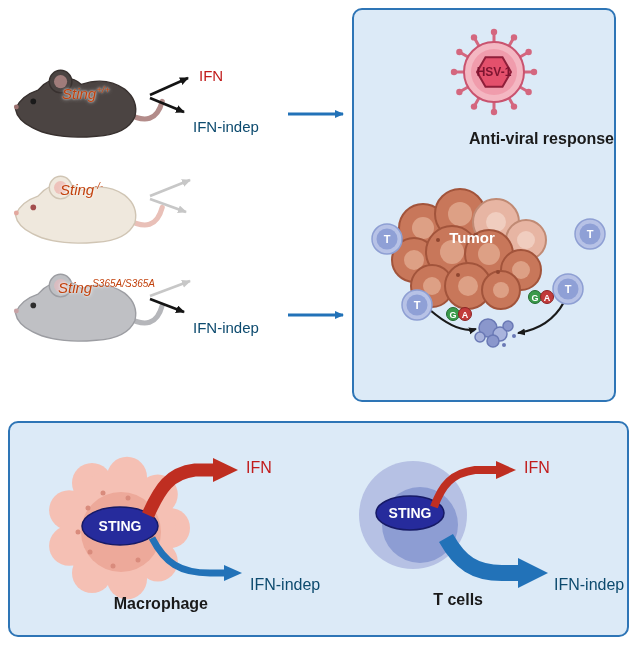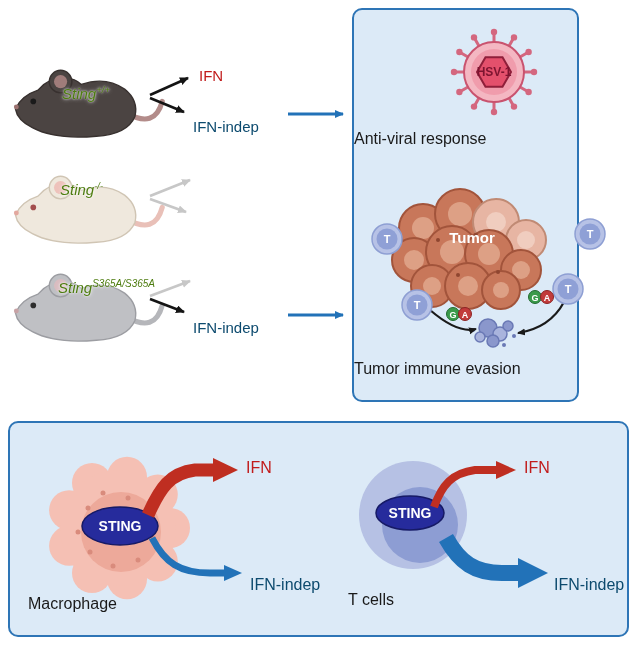--- a/index.html
+++ b/index.html
@@ -5,25 +5,25 @@
   html,body{margin:0;padding:0;background:#fff;}
   .canvas{
     position:relative;width:639px;height:646px;background:#ffffff;
     font-family:"Liberation Sans",sans-serif;overflow:hidden;
   }
   .abs{position:absolute;}
   .panel{
     position:absolute;background:#dceaf7;border:2px solid #2e75b6;
     border-radius:10px;box-sizing:border-box;
   }
-  .caption{position:absolute;text-align:left;font-size:16px;color:#1a1a1a;white-space:nowrap;}
+  .caption{position:absolute;text-align:right;font-size:16px;color:#1a1a1a;white-space:nowrap;font-weight:bold;}
   .ifn-label{position:absolute;font-size:15px;color:#c11b1b;white-space:nowrap;text-align:right;}
   .ifn-indep-label{position:absolute;font-size:15px;color:#0c4a6e;white-space:nowrap;margin-top:13px;}
   .mouse-label{
-    position:absolute;font-style:italic;font-size:15px;color:#4d7c0f;white-space:nowrap;
+    position:absolute;font-style:italic;font-size:15px;color:#c2410c;white-space:nowrap;
     text-shadow:0 0 2px rgba(255,255,255,.95),0 0 4px rgba(255,255,255,.8);
   }
   .mouse-label sup{font-size:9.5px;}
   .mouse-label.small-sup sup{font-size:10px;}
   svg{display:block;}
   .mouse-1{--body:#4b4442;--outline:#38312f;--ear:#a07c7a;--tail:#b38c8a;--eye:#1a1a1a;--nose:#9c7270;}
   .mouse-2{--body:#efe8dd;--outline:#d0c5b4;--ear:#eec2bb;--tail:#e9c0b8;--eye:#a34d4d;--nose:#e3a89f;}
   .mouse-3{--body:#bfc0c4;--outline:#9c9da2;--ear:#d9bcc0;--tail:#b5b6ba;--eye:#2d2d2d;--nose:#c7a2a5;}
 </style>
 </head>
@@ -83,21 +83,21 @@
     <path d="M150,95 L188,78" stroke="#141414" stroke-width="2.6" fill="none" marker-end="url(#ah-black)"></path>
     <path d="M150,98 L184,112" stroke="#141414" stroke-width="2.6" fill="none" marker-end="url(#ah-black)"></path>
     <path d="M288,114 L343,114" stroke="#2272b8" stroke-width="2.8" fill="none" marker-end="url(#ah-blue)"></path>
     <path d="M150,196 L190,180" stroke="#c7c7c7" stroke-width="2.6" fill="none" marker-end="url(#ah-gray)"></path>
     <path d="M150,199 L186,212" stroke="#c7c7c7" stroke-width="2.6" fill="none" marker-end="url(#ah-gray)"></path>
     <path d="M150,296 L190,281" stroke="#c7c7c7" stroke-width="2.6" fill="none" marker-end="url(#ah-gray)"></path>
     <path d="M150,299 L184,312" stroke="#141414" stroke-width="2.6" fill="none" marker-end="url(#ah-black)"></path>
     <path d="M288,315 L343,315" stroke="#2272b8" stroke-width="2.8" fill="none" marker-end="url(#ah-blue)"></path>
   </svg>
 
-  <div class="panel" style="left:352px;top:8px;width:227px;height:394px">
+  <div class="panel" style="left:352px;top:8px;width:264px;height:394px">
 
     <svg class="abs" style="left:92px;top:14px" width="96" height="96" viewBox="0 0 96 96">
       <path d="M77,48 L86,48 M73.1,62.5 L80.9,67 M62.5,73.1 L67,80.9 M48,77 L48,86 M33.5,73.1 L29,80.9 M22.9,62.5 L15.1,67 M19,48 L10,48 M22.9,33.5 L15.1,29 M33.5,22.9 L29,15.1 M48,19 L48,10 M62.5,22.9 L67,15.1 M73.1,33.5 L80.9,29" stroke="#d4677f" stroke-width="3" stroke-linecap="round" fill="none"></path>
       <circle cx="88" cy="48" r="3.2" fill="#d4677f"></circle>
         <circle cx="82.6" cy="68" r="3.2" fill="#d4677f"></circle>
       <circle cx="68" cy="82.6" r="3.2" fill="#d4677f"></circle>
         <circle cx="48" cy="88" r="3.2" fill="#d4677f"></circle>
       <circle cx="28" cy="82.6" r="3.2" fill="#d4677f"></circle>
         <circle cx="13.4" cy="68" r="3.2" fill="#d4677f"></circle>
       <circle cx="8" cy="48" r="3.2" fill="#d4677f"></circle>
@@ -193,21 +193,20 @@
         <text x="97" y="137.5" text-anchor="middle" font-size="9" font-weight="bold" fill="#fff">A</text>
       </g>
       <g>
         <circle cx="167" cy="117" r="6.5" fill="#3a9a4a" stroke="#236b31" stroke-width="1"></circle>
         <text x="167" y="120.5" text-anchor="middle" font-size="9" font-weight="bold" fill="#fff">G</text>
         <circle cx="179" cy="117" r="6.5" fill="#c23b3b" stroke="#8c2424" stroke-width="1"></circle>
         <text x="179" y="120.5" text-anchor="middle" font-size="9" font-weight="bold" fill="#fff">A</text>
       </g>
     </svg>
 
-    <div class="caption" style="left:0;top:350px;width:100%">Tumor immune evasion</div>
   </div>
 
   <div class="panel" style="left:8px;top:421px;width:621px;height:216px">
 
     <svg class="abs" style="left:18px;top:25px" width="180" height="160" viewBox="0 0 180 160">
       <g fill="#f5c0b4">
         <circle cx="142" cy="80" r="20"></circle>
           <circle cx="129.8" cy="113.4" r="20"></circle>
           <circle cx="99" cy="131.2" r="20"></circle>
         <circle cx="64" cy="125" r="20"></circle>

